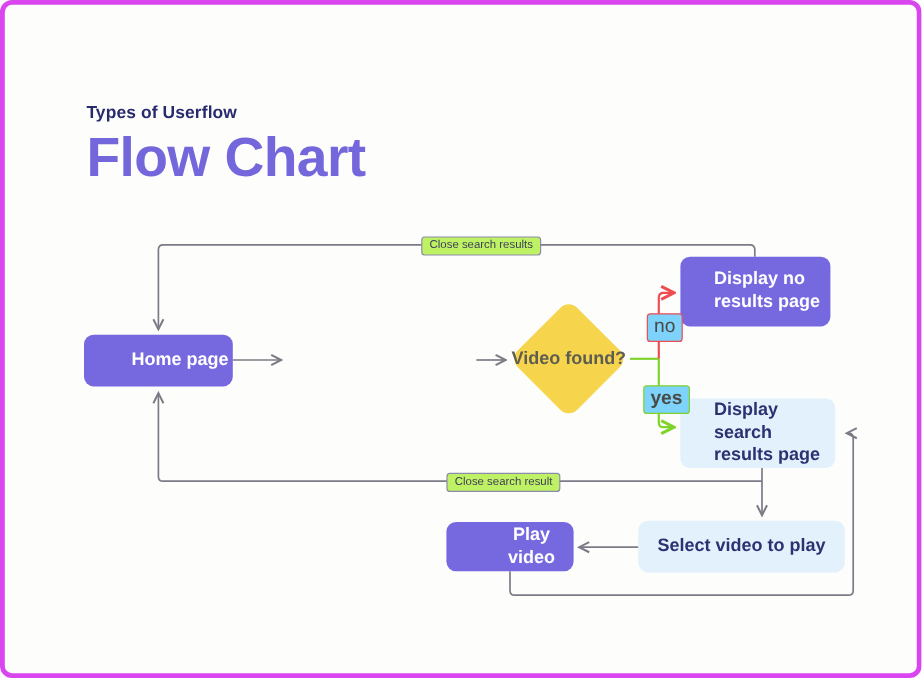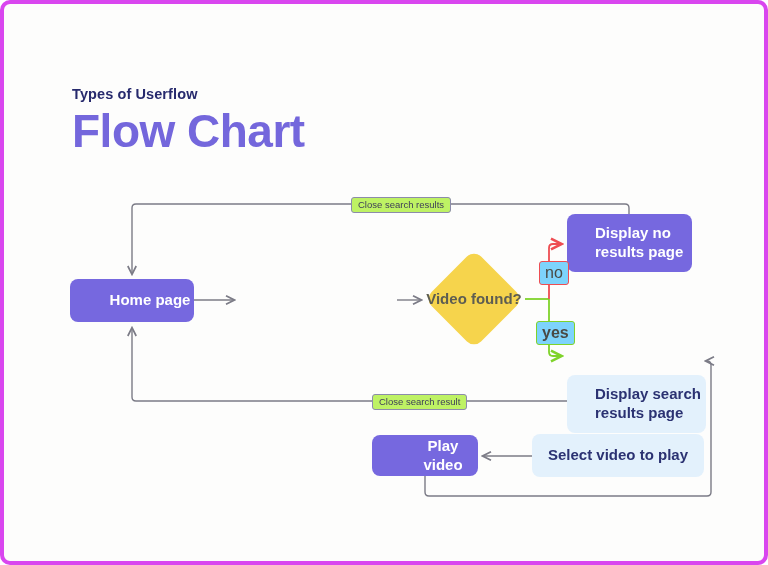--- a/index.html
+++ b/index.html
@@ -32,21 +32,21 @@
     font-size:15px; font-weight:600; border-radius:8px; text-align:center;
     line-height:1.25;
   }
   .node.purple { background:#7668df; color:#ffffff;padding-left:36px; }
   .node.blue   { background:#e3f1fc; color:#2b3272; }
   .node.left-align { justify-content:flex-start; text-align:left; padding-left:28px; }
 
   #node-home          { left:66px;  top:275px; width:124px; height:43px; }
   #node-search        { left:233px; top:276px; width:160px; height:40px; }
   #node-no-results    { left:563px; top:210px; width:125px; height:58px; }
-  #node-search-results{ left:563px; top:328px; width:139px; height:58px;margin-top:43px; }
+  #node-search-results{ left:563px; top:328px; width:129px; height:58px; }
   #node-select-video  { left:528px; top:430px; width:172px; height:43px; }
   #node-play-video    { left:368px; top:431px; width:106px; height:41px; }
 
   .diamond {
     position:absolute; left:435px; top:260px; width:70px; height:70px;
     background:#f6d44c; border-radius:10px; transform:rotate(45deg);
   }
   .diamond-label {
     position:absolute; left:420px; top:264px; width:100px; height:62px;
     display:flex; align-items:center; justify-content:center; text-align:center;

